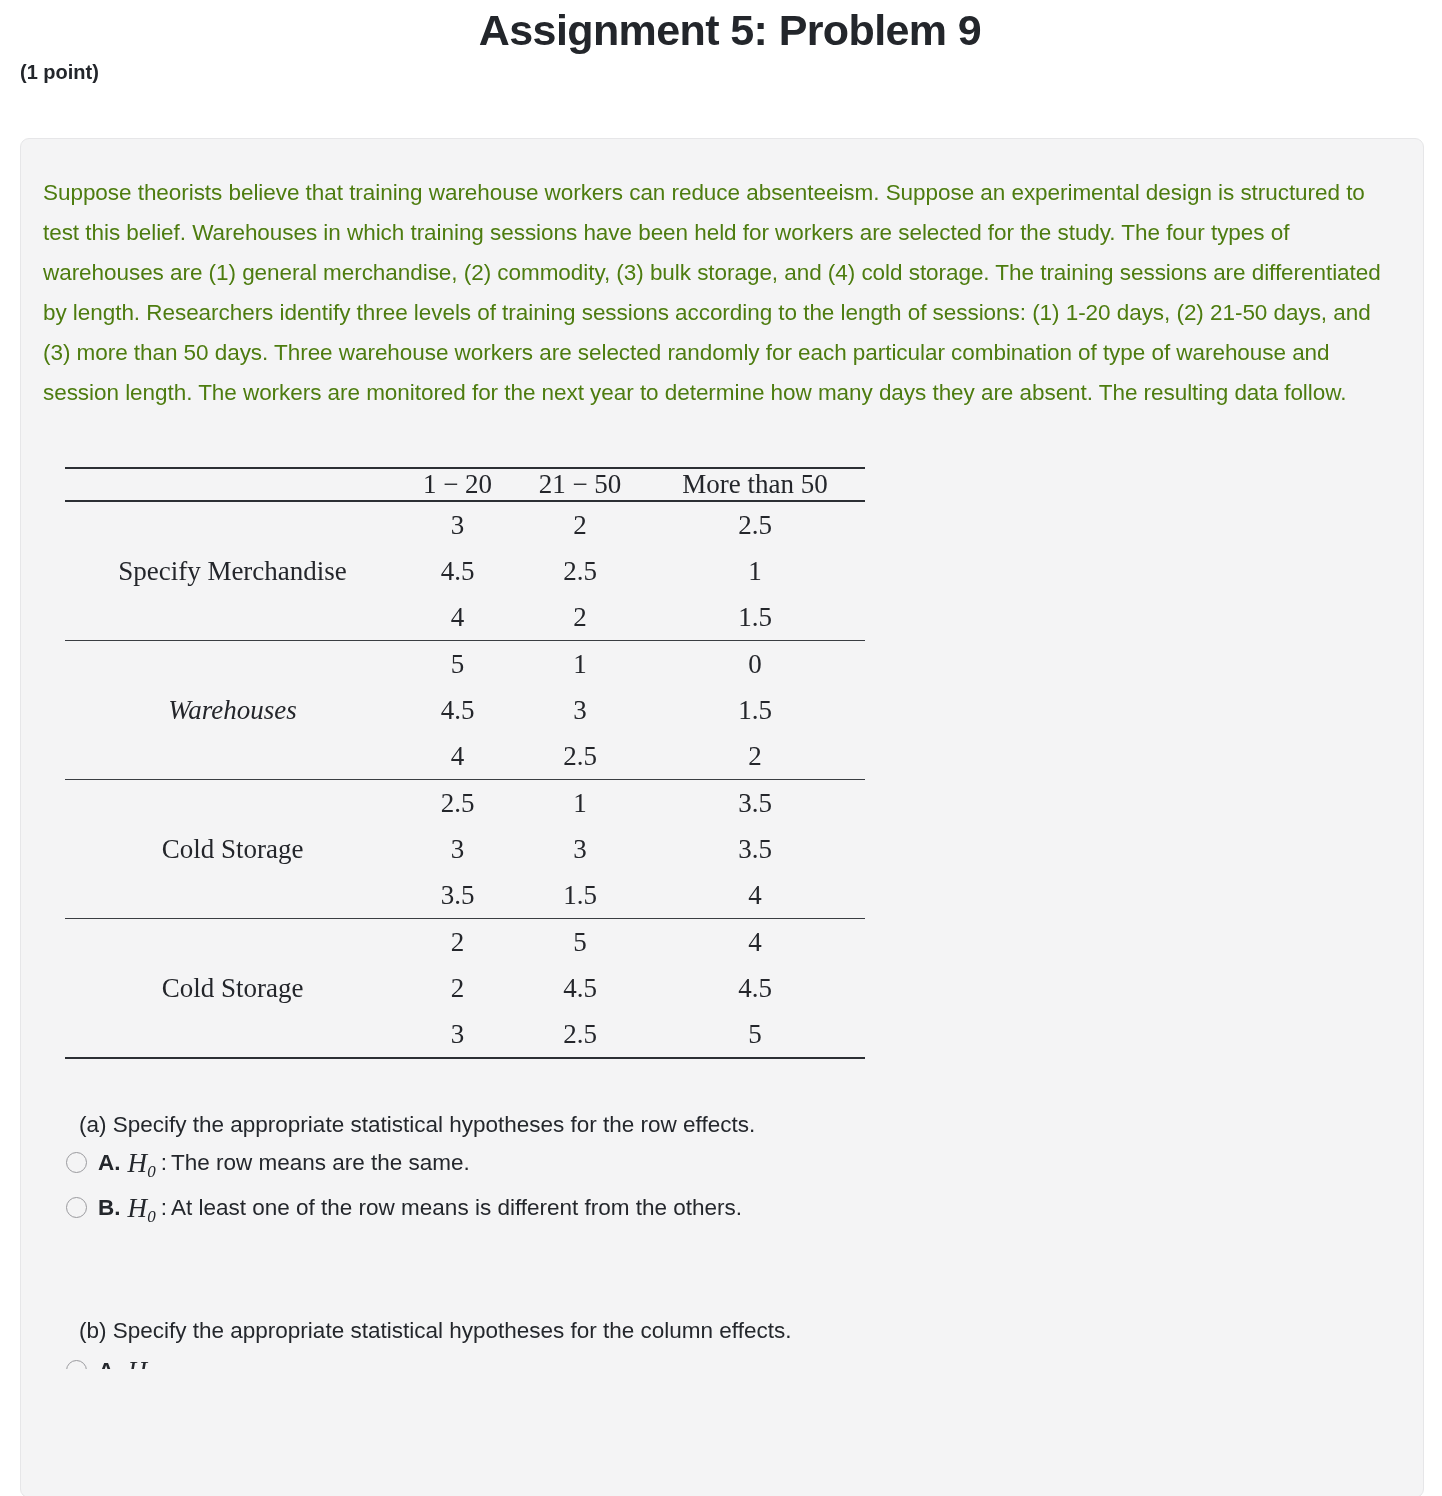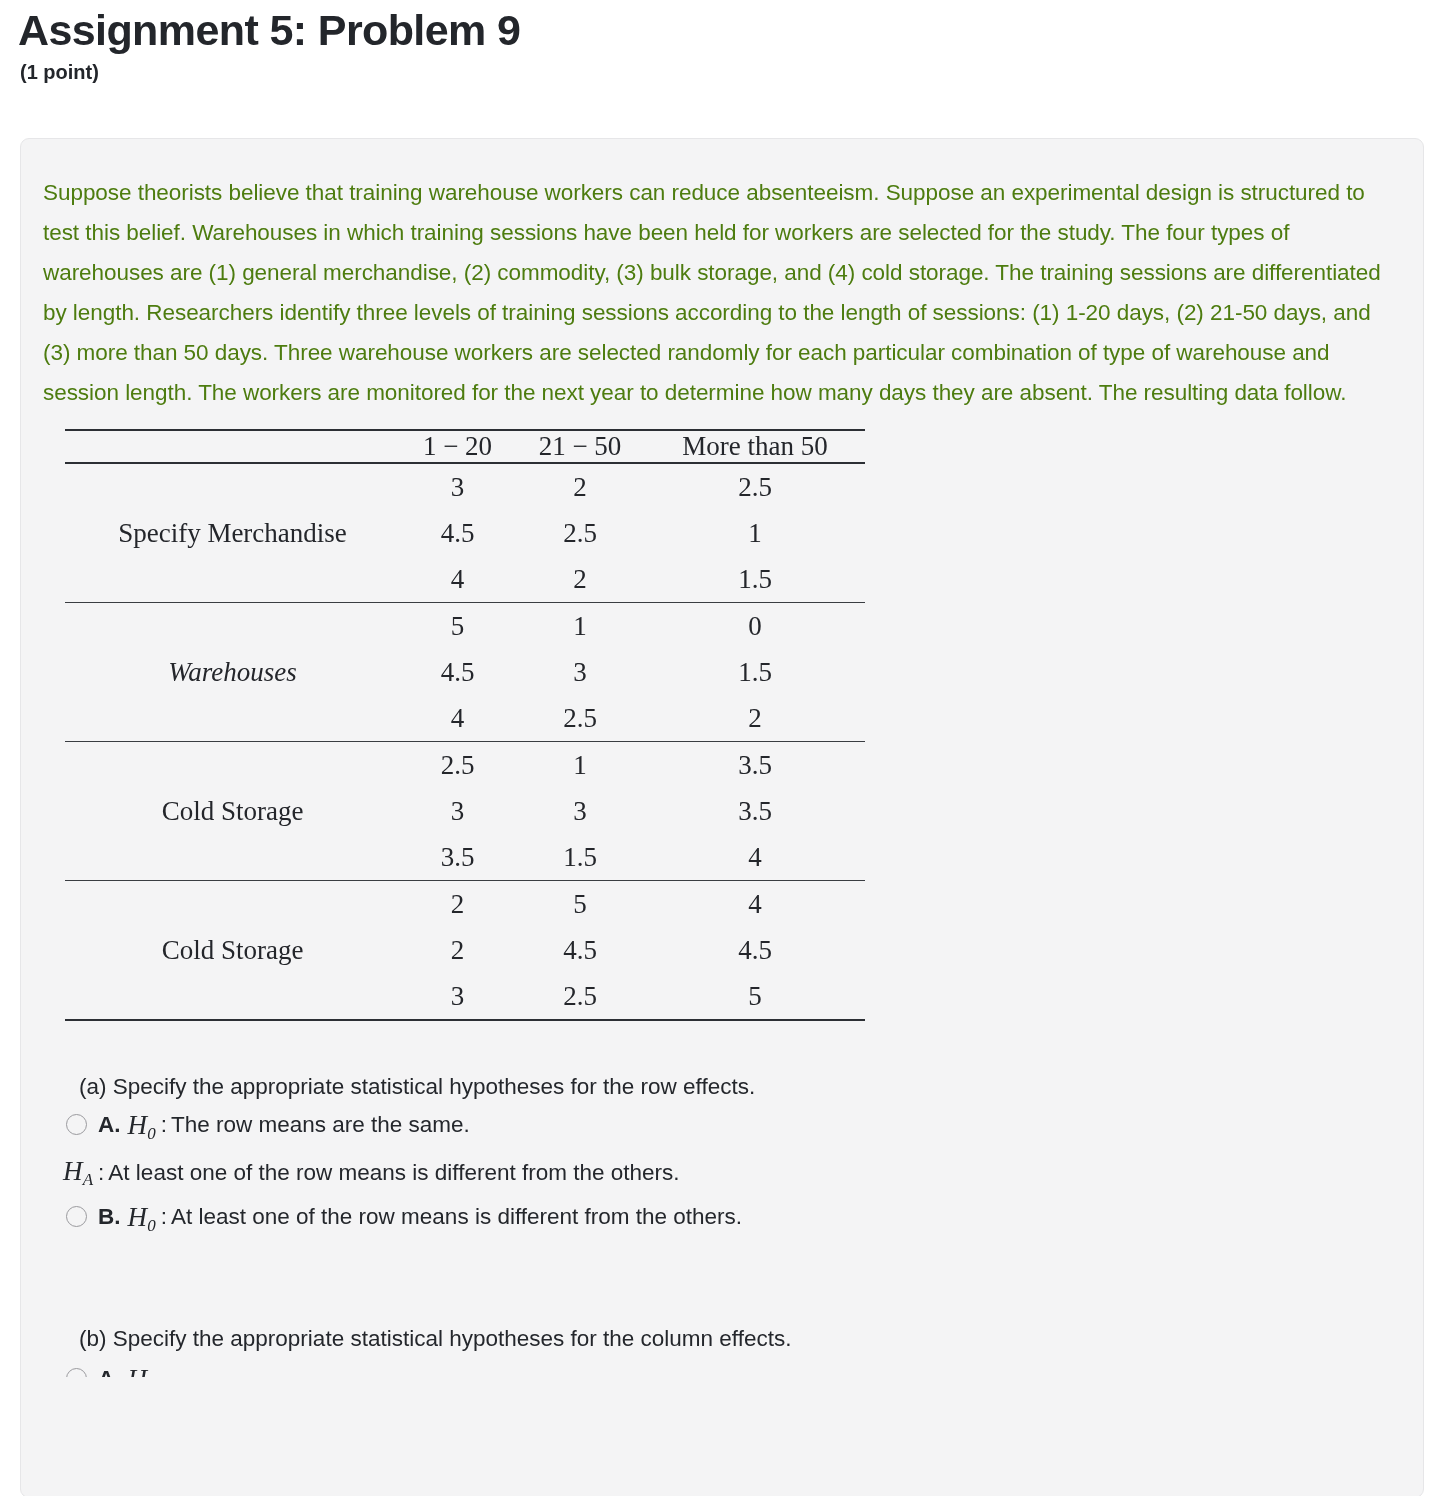--- a/index.html
+++ b/index.html
@@ -20,20 +20,21 @@
   .page-header {
     padding: 6px 0 0 18px;
   }
   .page-title {
     font-size: 43px;
     font-weight: bold;
     line-height: 1.12;
     letter-spacing: -0.6px;
     color: #23262b;
     margin: 0;
+    text-align: center;
   }
   .page-points {
     font-size: 20px;
     font-weight: bold;
     color: #23262b;
     margin: 6px 0 0 2px;
     line-height: 1.2;
   }
 
   
@@ -53,21 +54,21 @@
     font-size: 22.5px;
     line-height: 40px;
     color: #4d7c0f;
     letter-spacing: -0.05px;
     margin: 0 0 0 0;
     max-width: 1365px;
   }
 
   
   .data-table-wrap {
-    margin-top: 16px;
+    margin-top: 54px;
     margin-left: 22px;
     width: 800px;
   }
   table.data-table {
     border-collapse: collapse;
     width: 800px;
     font-family: "Liberation Serif", "DejaVu Serif", serif;
     font-size: 27px;
     color: #24262b;
   }
@@ -270,23 +271,20 @@
   <div class="question-block">
     <div class="q-prompt">(a) Specify the appropriate statistical hypotheses for the row effects.</div>
 
     <div class="choice-line">
       <span class="radio"></span>
       <span class="choice-letter">A.</span>
       <span class="mathvar"><span>H</span><sub>0</sub></span>
       <span class="sep-colon">:</span>
       <span>The row means are the same.</span>
     </div>
-    <div class="hyp-cont">
-      <span class="mathvar"><span>H</span><sub>A</sub></span><span class="sep-colon">:</span><span>At least one of the row means is different from the others.</span>
-    </div>
 
     <div class="choice-line">
       <span class="radio"></span>
       <span class="choice-letter">B.</span>
       <span class="mathvar"><span>H</span><sub>0</sub></span>
       <span class="sep-colon">:</span>
       <span>At least one of the row means is different from the others.</span>
     </div>
   </div>
 

